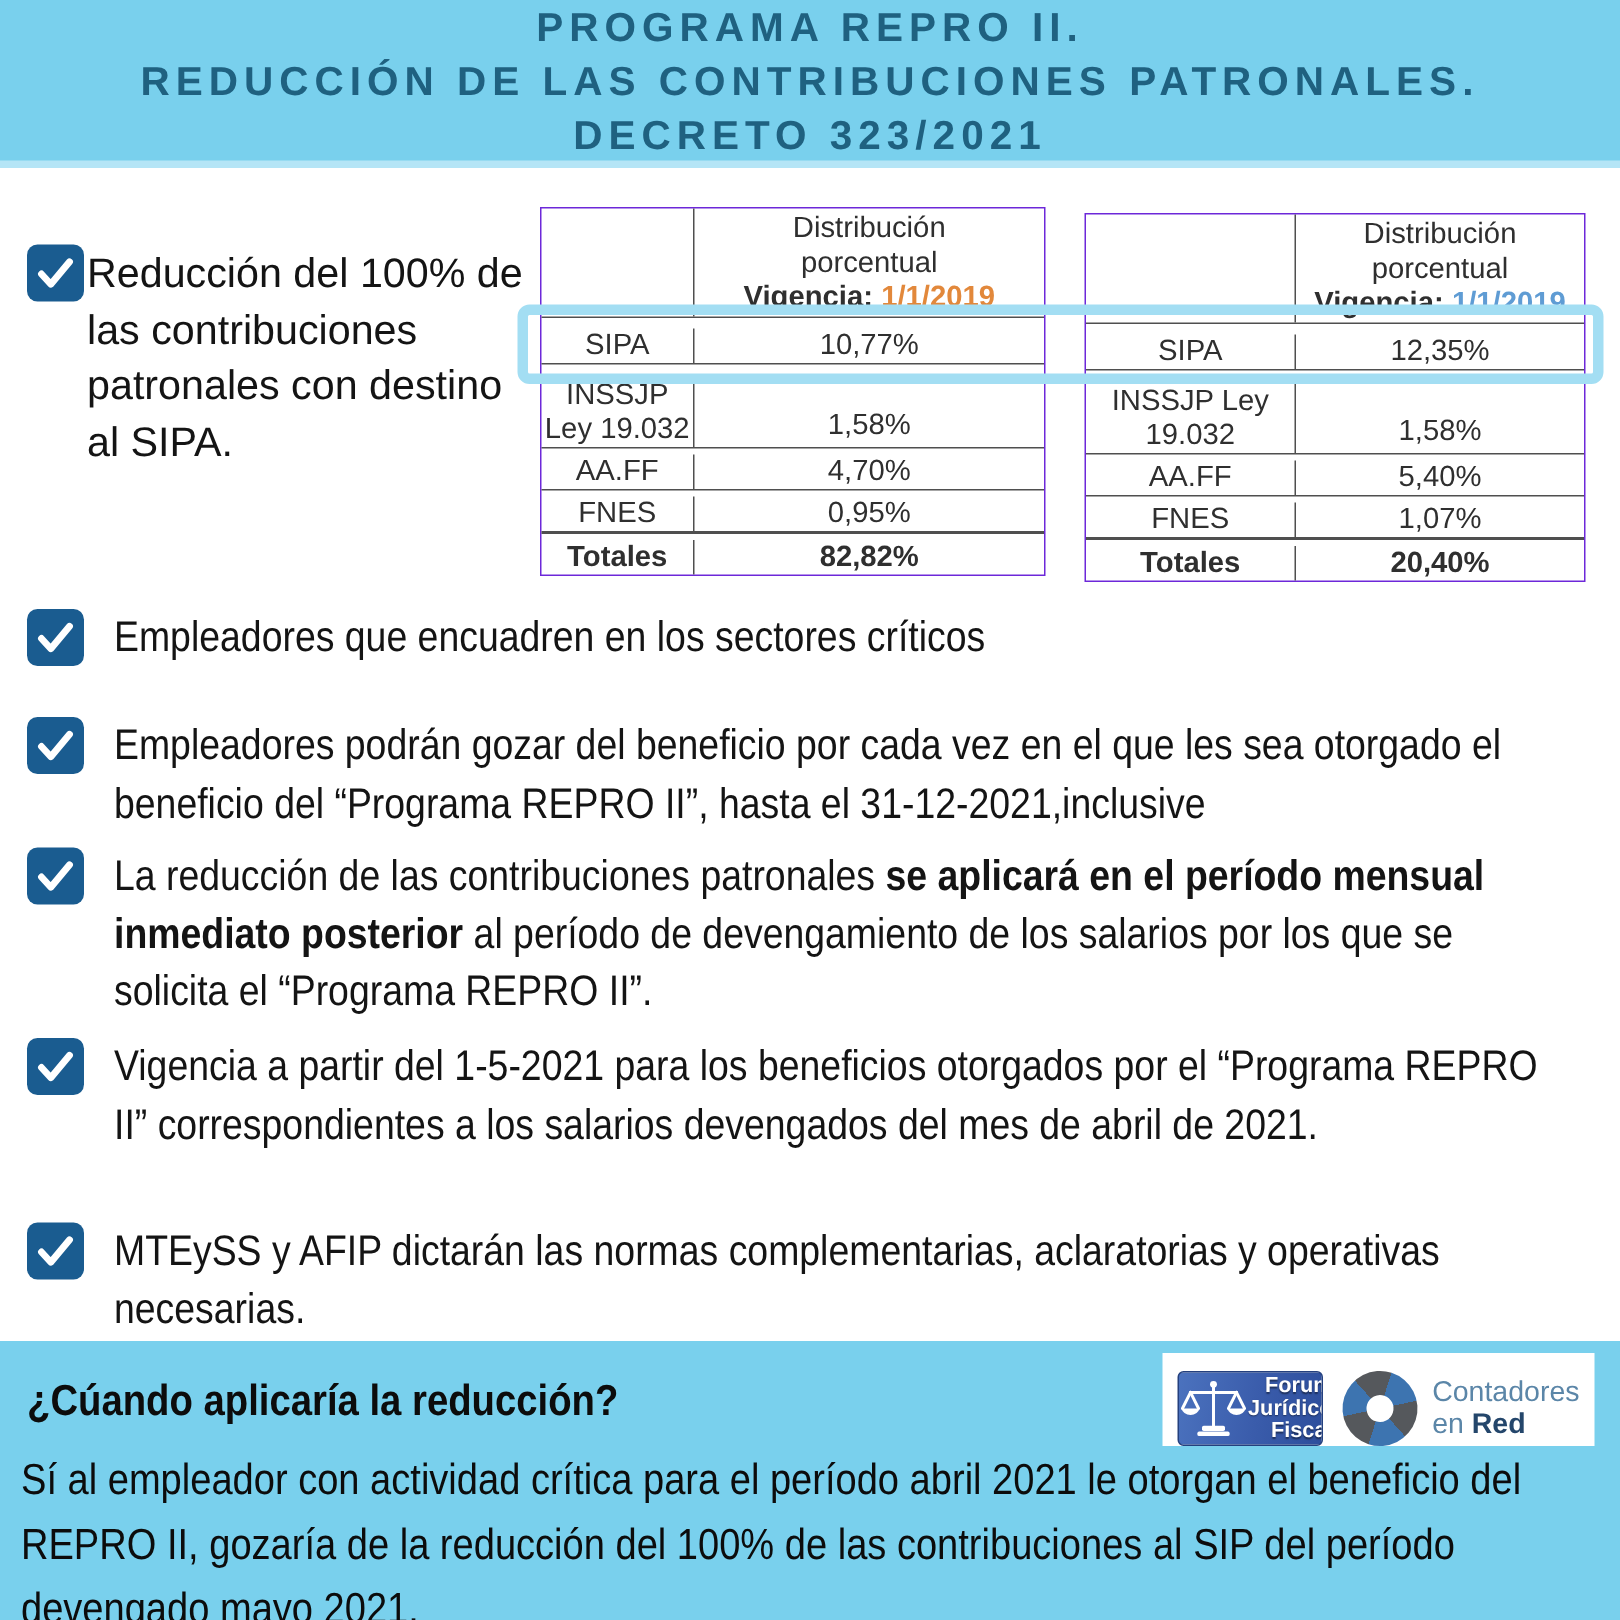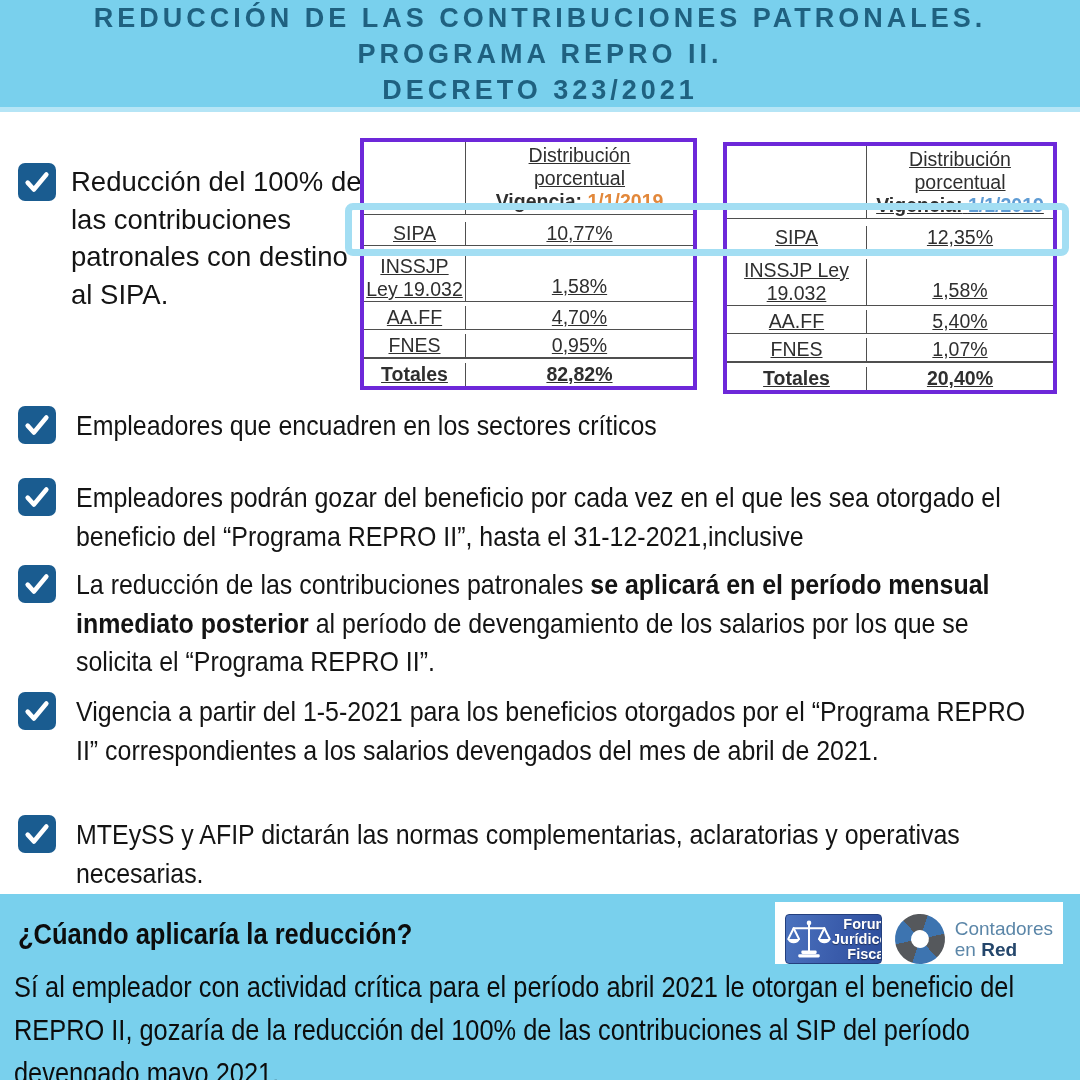--- a/index.html
+++ b/index.html
@@ -12,32 +12,32 @@
     position:absolute; top:0; left:0; width:1080px; height:112px;
     background:#79d0ed; border-bottom:5px solid #b5e5f6;
     display:flex; flex-direction:column; align-items:center; justify-content:center;
   }
   .title-line {
     color:#1f6180; font-weight:bold; font-size:27px; line-height:36px;
     letter-spacing:4px; text-align:center; white-space:nowrap;
   }
 
   
-  .intro { position:absolute; left:18px; top:163px; display:flex; gap:15px; }
+  .intro { position:absolute; left:18px; top:163px; display:flex; gap:2px; }
   .checkbox {
     width:38px; height:38px; flex:none; background:#1a5c90; border-radius:7px;
     display:flex; align-items:center; justify-content:center;
   }
   .checkbox svg { width:30px; height:30px; }
   .intro-text { width:292px; font-size:27.5px; line-height:37.5px; color:#141414; }
 
   
   .dist-table {
-    position:absolute; background:#fff; border:4px solid #6d28d9;
-    color:#2f2f2f; font-size:19.5px;text-decoration:underline;
+    position:absolute; background:#fff; border:1px solid #6d28d9;
+    color:#2f2f2f; font-size:19.5px;
   }
   .t-left  { left:360px; top:138px; width:337px; }
   .t-right { left:723px; top:142px; width:334px; }
   .t-row { display:flex; }
   .t-row + .t-row { border-top:1px solid #4f4f4f;align-items:flex-end; }
   .t-label {
     border-right:1px solid #4f4f4f; display:flex; align-items:center;
     justify-content:center; text-align:center; line-height:23px;
   }
   .t-left  .t-label { width:102px; }
@@ -113,22 +113,22 @@
   .aperture::after { content:""; position:absolute; inset:16px; background:#fff; border-radius:50%; }
   .cer-text { font-size:19px; line-height:21px; color:#5b86a8; }
   .cer-red { font-weight:bold; color:#24466b;margin-top:38px; }
 </style>
 </head>
 <body>
 
 <div class="page">
 
   <div class="band-top">
+    <div class="title-line">PROGRAMA REPRO II.</div>
     <div class="title-line">REDUCCIÓN DE LAS CONTRIBUCIONES PATRONALES.</div>
-    <div class="title-line">PROGRAMA REPRO II.</div>
     <div class="title-line">DECRETO 323/2021</div>
   </div>
 
   <div class="intro">
     <span class="checkbox">
       <svg viewBox="0 0 24 24">
           <path d="M4.5 12.5l5 5.5L19.5 6" stroke="#fff" stroke-width="3.6" fill="none" stroke-linecap="round" stroke-linejoin="round"></path>
         </svg>
     </span>
     <div class="intro-text">Reducción del 100% de las contribuciones patronales con destino al SIPA.</div>

